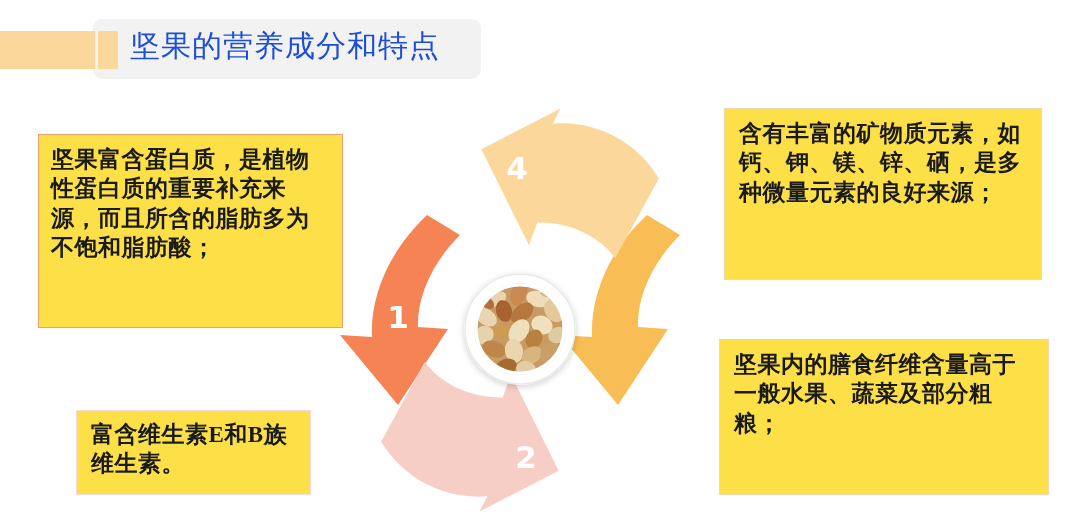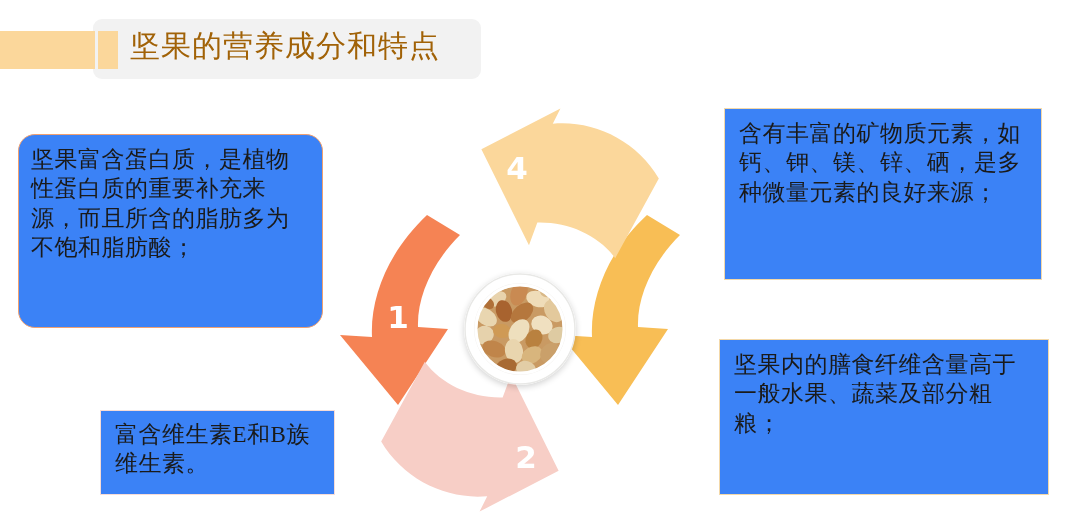--- a/index.html
+++ b/index.html
@@ -40,49 +40,49 @@
     top: 31px;
     width: 20px;
     height: 38px;
     background: #fbd79b;
   }
   #title-text {
     position: absolute;
     left: 130px;
     top: 26px;
     font-size: 30px;
-    color: #a16207;
+    color: #1d4ed8;
     letter-spacing: 1px;
     white-space: nowrap;
     font-family: "Liberation Serif", "DejaVu Serif", serif;
   }
 
   
   .callout {
     position: absolute;
     box-sizing: border-box;
-    background: #3b82f6;
+    background: #fde047;
     border: 1.5px solid #f0a070;
     color: #1a1a1a;
     font-size: 23px;
     line-height: 1.28;
     letter-spacing: 0.5px;
     font-family: "Liberation Serif", "DejaVu Serif", serif;
+    font-weight: bold;
   }
   #callout-protein {
-    left: 18px;
+    left: 38px;
     top: 134px;
     width: 305px;
     height: 194px;
     padding: 10px 24px 8px 12px;
     border-color: #f0a070;
-    border-radius: 17px;
   }
   #callout-vitamin {
-    left: 100px;
+    left: 76px;
     top: 410px;
     width: 235px;
     height: 85px;
     padding: 9px 14px 12px 14px;
     border-color: #f7dcd6;
   }
   #callout-mineral {
     left: 724px;
     top: 108px;
     width: 318px;

